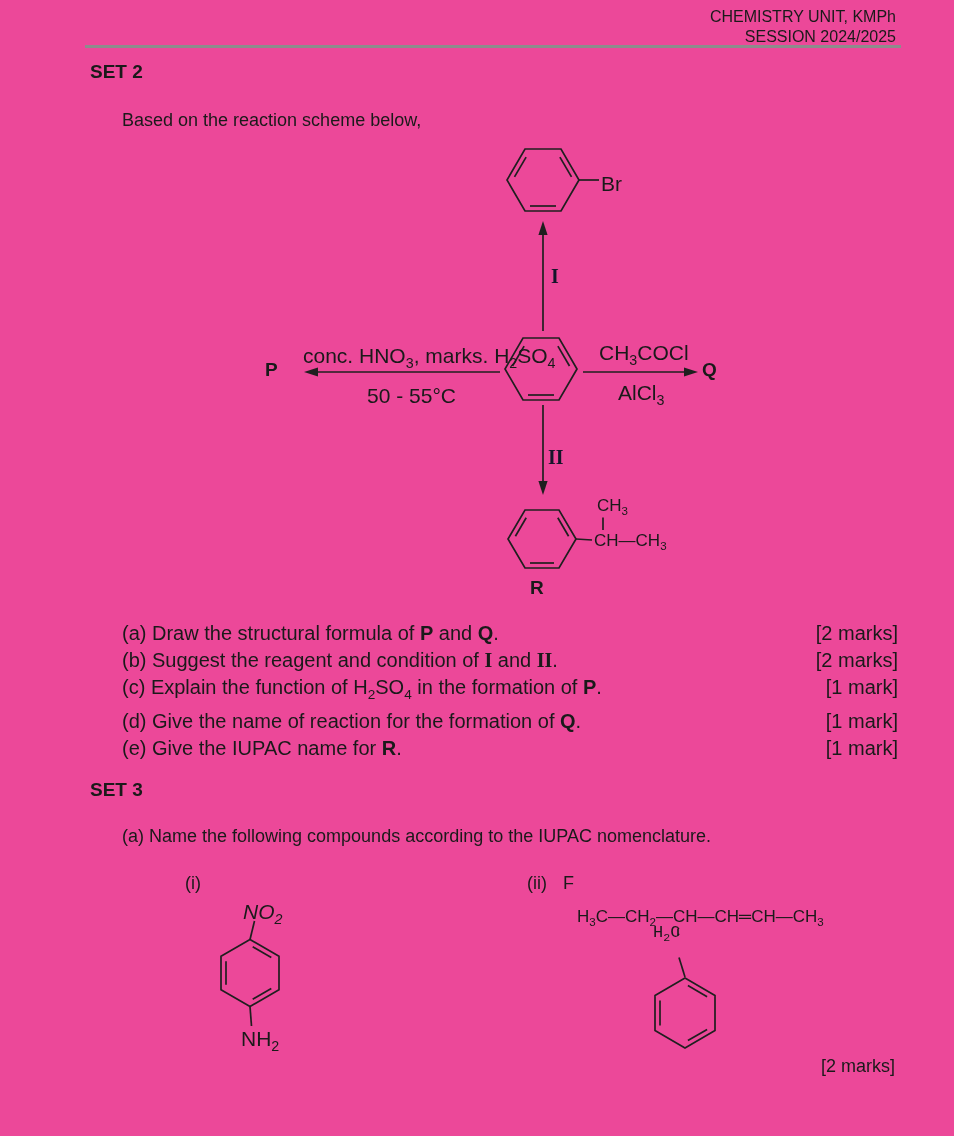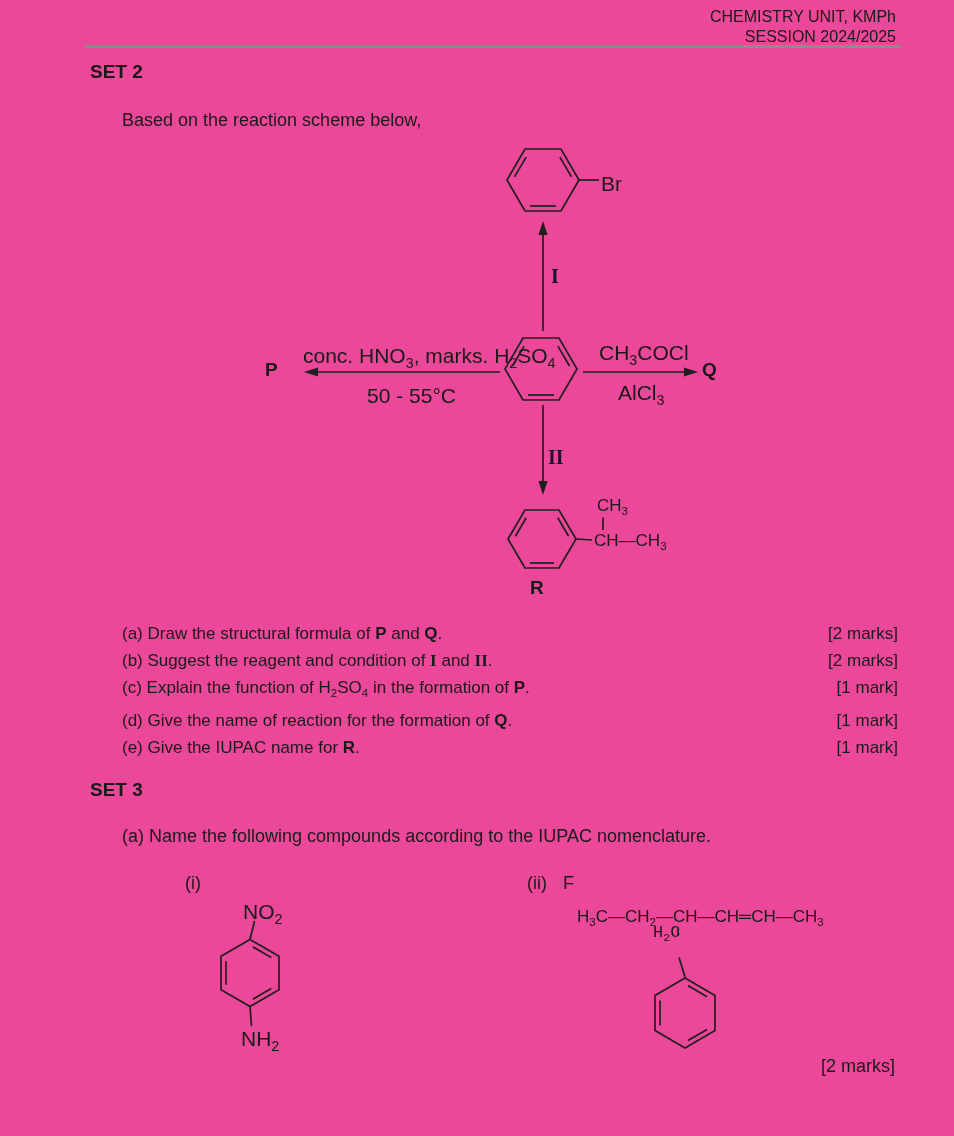--- a/index.html
+++ b/index.html
@@ -10,21 +10,21 @@
   .bold{font-weight:700;}
   .serifb{font-family:"Liberation Serif",serif;font-weight:700;}
   .hdr{font-size:16px;text-align:right;}
   .rule{position:absolute;left:85px;top:45px;width:816px;height:2.5px;background:#8c8c8c;}
   .settitle{font-size:19px;font-weight:700;}
   .body18{font-size:18px;}
   .formula{font-size:21px;}
   .formula17{font-size:17px;}
   .biglabel{font-size:19px;font-weight:700;}
   .steplabel{font-size:20px;font-family:"Liberation Serif",serif;font-weight:700;color:#15152a;}
-  .qrows{position:absolute;left:122px;top:620px;width:776px;font-size:17px;line-height:27px;}
+  .qrows{position:absolute;left:122px;top:620px;width:776px;font-size:20px;line-height:27px;}
   .qrow{display:flex;justify-content:space-between;}
   .qtext{white-space:nowrap;}
   .qmarks{white-space:nowrap;}
   svg.scheme{position:absolute;left:0;top:0;pointer-events:none;}
   svg.scheme *{vector-effect:non-scaling-stroke;}
 </style>
 </head>
 <body>
 
 <div class="page">
@@ -142,21 +142,21 @@
     </div>
   </div>
 
   <div class="t settitle" style="left:90px;top:779px;text-align:right;">SET 3</div>
   <div class="t body18" style="left:122px;top:826px;">(a) Name the following compounds according to the IUPAC nomenclature.</div>
 
   <div class="t body18" style="left:185px;top:873px;">(i)</div>
   <div class="t body18" style="left:527px;top:873px;">(ii)</div>
   <div class="t body18" style="left:563px;top:873px;">F</div>
 
-  <div class="t formula" style="left:243px;top:900px;"><span>NO</span><sub>2</sub></div>
+  <div class="t formula" style="left:243px;top:900px;font-style:italic;"><span>NO</span><sub>2</sub></div>
   <div class="t formula" style="left:241px;top:1027px;"><span>NH</span><sub>2</sub></div>
 
   <div class="t formula17" style="left:577px;top:907px;"><span>H</span><sub>3</sub><span>C</span><span>—</span><span>CH</span><sub>2</sub><span>—</span><span>CH</span><span>—</span><span>CH</span><span>═</span><span>CH</span><span>—</span><span>CH</span><sub>3</sub></div>
   <div class="t formula17" style="left:653px;top:923px;font-family:Liberation Mono, monospace;"><span>H</span><sub>2</sub><span>C</span></div>
 
   <div class="t body18" style="right:59px;top:1056px;">[2 marks]</div>
 
 </div>
 
 </body></html>

